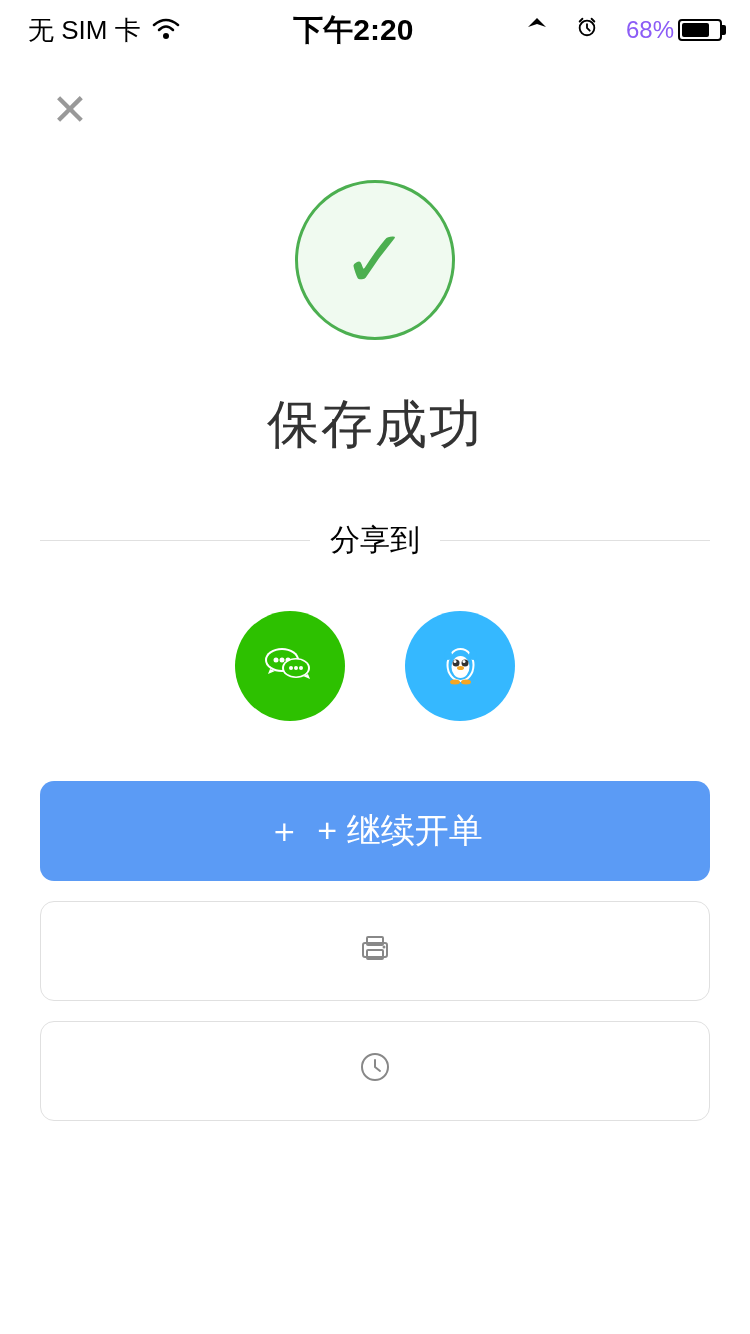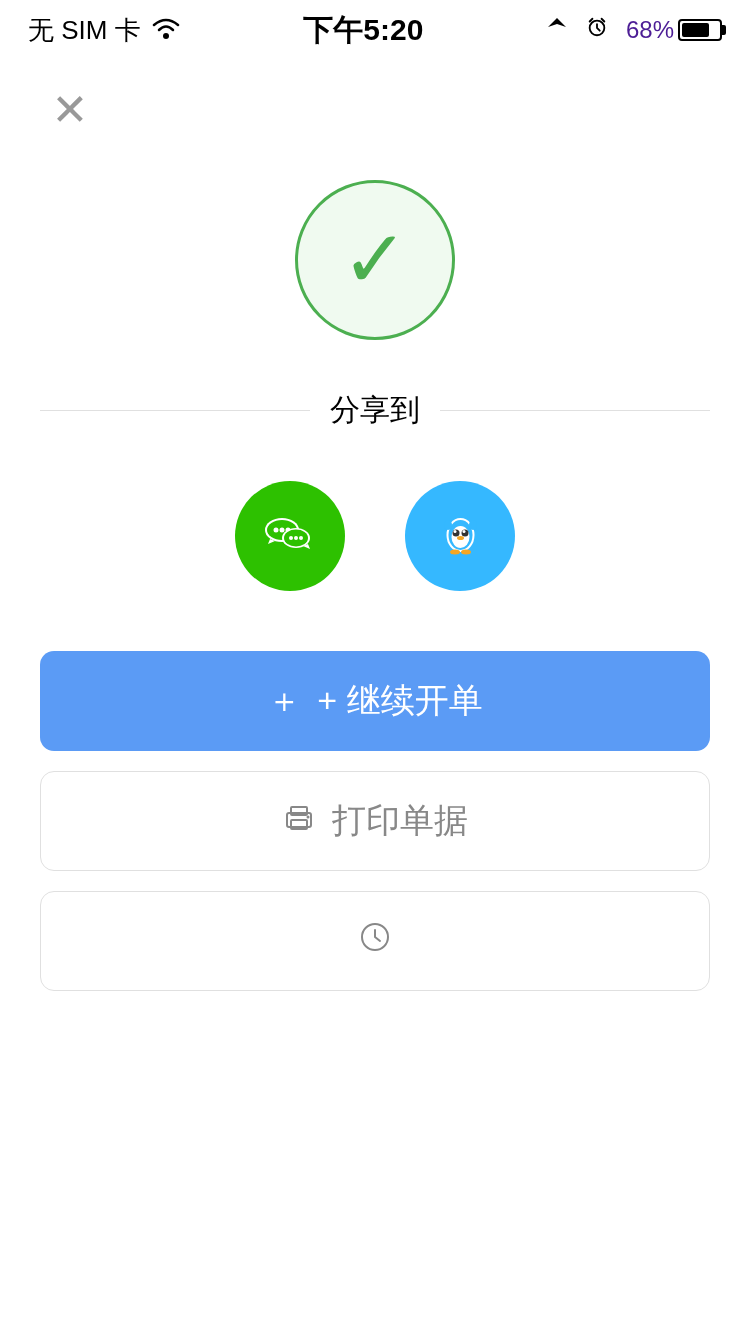--- a/index.html
+++ b/index.html
@@ -40,23 +40,23 @@
 
     .status-center {
       font-size: 30px;
       font-weight: 600;
       color: #000;
     }
 
     .status-right {
       display: flex;
       align-items: center;
-      gap: 18px;
+      gap: 28px;
       font-size: 24px;
-      color: #4c1d95;
+      color: #8b5cf6;
     }
 
     .battery {
       display: inline-flex;
       align-items: center;
       gap: 4px;
     }
 
     .battery-text {
       font-size: 24px;
@@ -261,21 +261,21 @@
     <span>无 SIM 卡</span>
     <span>
       <svg width="30" height="22" viewBox="0 0 30 22">
         <path d="M15 18 Q15 18 15 18" stroke="#000" stroke-width="3" fill="none"></path>
         <circle cx="15" cy="19" r="3" fill="#000"></circle>
         <path d="M8 13 Q15 6 22 13" stroke="#000" stroke-width="2.5" fill="none" stroke-linecap="round"></path>
         <path d="M3 8 Q15 -2 27 8" stroke="#000" stroke-width="2.5" fill="none" stroke-linecap="round"></path>
       </svg>
     </span>
   </div>
-  <div class="status-center">下午5:20</div>
+  <div class="status-center">下午2:20</div>
   <div class="status-right">
     <span>
       <svg width="22" height="22" viewBox="0 0 22 22">
         <path d="M11 2 L20 11 L11 8 L2 11 Z" fill="#000"></path>
       </svg>
     </span>
     <span>
       <svg width="22" height="22" viewBox="0 0 24 24">
         <circle cx="12" cy="13" r="8" stroke="#000" stroke-width="2" fill="none"></circle>
         <path d="M12 9 L12 13 L15 16" stroke="#000" stroke-width="2" fill="none" stroke-linecap="round"></path>
@@ -295,20 +295,21 @@
 <div class="content">
 
   <div class="close-btn">
     <span class="close-x">✕</span>
   </div>
 
   <div class="success-circle">
     <span class="checkmark">✓</span>
   </div>
 
+  <div class="success-title">保存成功</div>
 
   <div class="share-section">
     <div class="share-divider">
       <div class="divider-line"></div>
       <span class="share-label">分享到</span>
       <div class="divider-line"></div>
     </div>
     <div class="share-icons">
 
       <div class="share-icon-btn wechat">
@@ -364,21 +365,20 @@
 
     <button class="btn-secondary">
       <span>
         <svg width="34" height="34" viewBox="0 0 34 34" fill="none">
           <rect x="5" y="13" width="24" height="14" rx="2" stroke="#888" stroke-width="2"></rect>
           <rect x="9" y="7" width="16" height="8" rx="1" stroke="#888" stroke-width="2"></rect>
           <rect x="9" y="20" width="16" height="9" rx="1" stroke="#888" stroke-width="2"></rect>
           <circle cx="26" cy="17" r="1.5" fill="#888"></circle>
         </svg>
       </span>
-      <span>打印单据</span>
     </button>
 
     <button class="btn-secondary">
       <span>
         <svg width="34" height="34" viewBox="0 0 34 34" fill="none">
           <circle cx="17" cy="17" r="13" stroke="#888" stroke-width="2"></circle>
           <path d="M17 10 L17 17 L22 21" stroke="#888" stroke-width="2" stroke-linecap="round" stroke-linejoin="round"></path>
         </svg>
       </span>
     </button>

